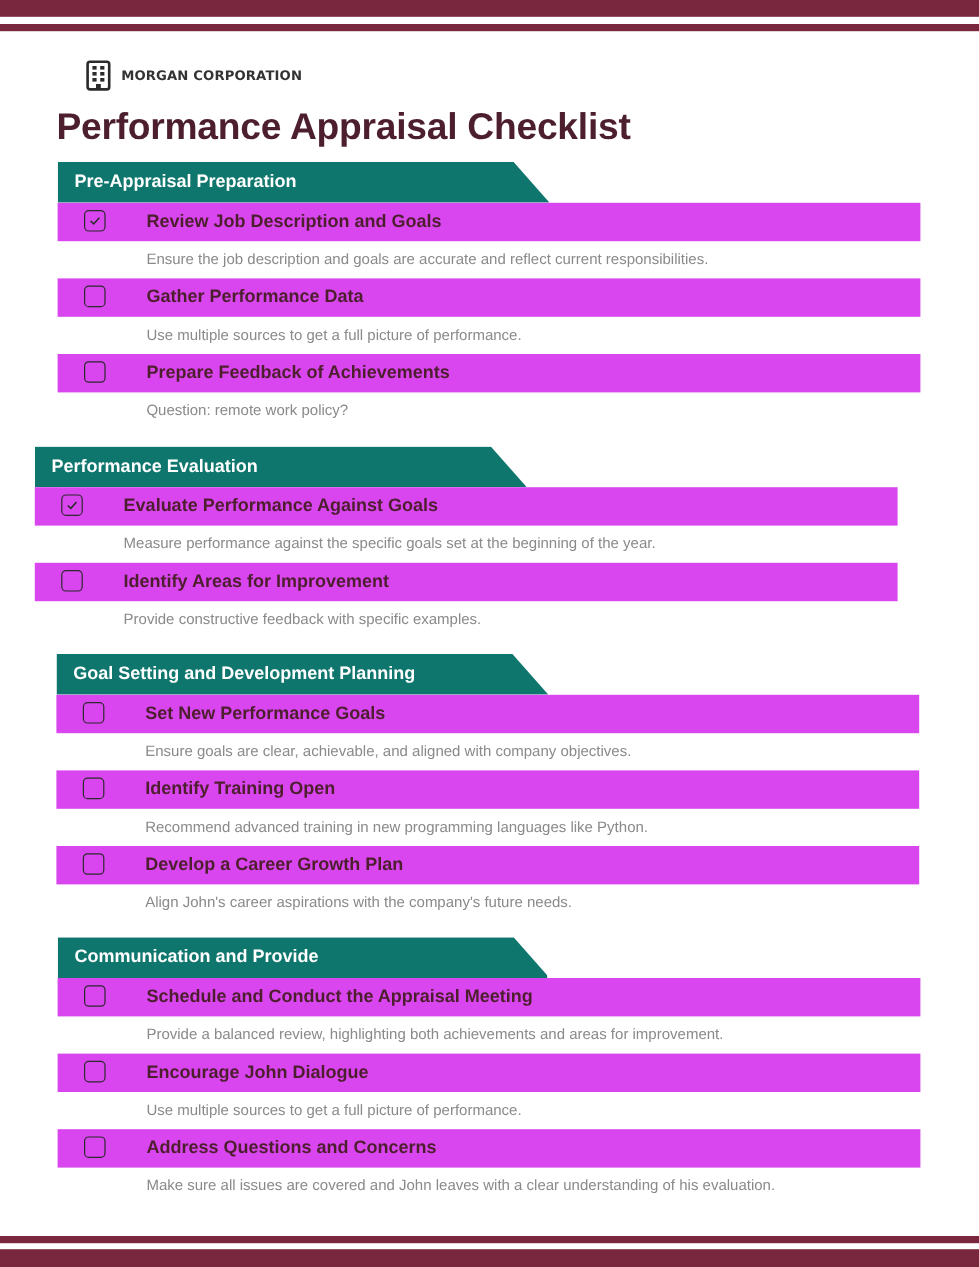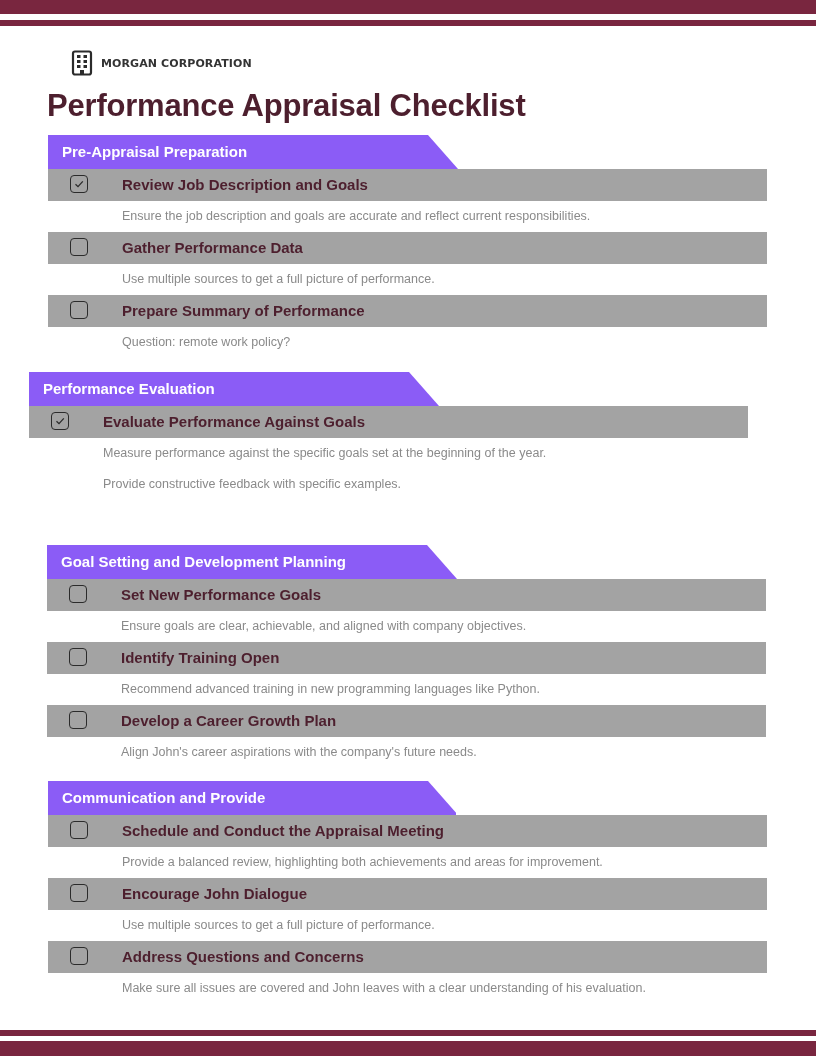--- a/index.html
+++ b/index.html
@@ -21,27 +21,27 @@
     font-size: 11px; color: #333; letter-spacing: 0.1px;
   }
   .title {
     position: absolute; left: 47px; top: 88px; margin: 0;
     font-family: "Liberation Sans", sans-serif; font-weight: bold;
     font-size: 31px; color: #4d1f2e; letter-spacing: -0.2px;
   }
 
   .section { position: absolute; left: 48px; width: 719px; }
   .sec-head {
-    height: 34px; width: 410px; background: #8b5cf6; color: #fff;
+    height: 34px; width: 410px; background: #0f766e; color: #fff;
     clip-path: polygon(0 0, 380px 0, 410px 100%, 0 100%);
     font-weight: bold; font-size: 15px; line-height: 34px; padding-left: 14px;
     box-sizing: border-box;
   }
   .item-row {
-    height: 32px; background: #a3a3a3; display: flex; align-items: center; position: relative;
+    height: 32px; background: #d946ef; display: flex; align-items: center; position: relative;
   }
   .checkbox {
     position: absolute; left: 22px; top: 6px; width: 18px; height: 18px;
     border: 1.5px solid #2b2b2b; border-radius: 4px; background: transparent;
     box-sizing: border-box; display: flex; align-items: center; justify-content: center;
     cursor: pointer;
   }
   .checkbox svg { width: 12px; height: 12px; }
   .item-title {
     position: absolute; left: 74px; top: 7px;
@@ -85,36 +85,40 @@
     <span class="item-title">Review Job Description and Goals</span>
   </div>
   <div class="item-desc">Ensure the job description and goals are accurate and reflect current responsibilities.</div>
   <div class="item-row">
     <div class="checkbox"></div>
     <span class="item-title">Gather Performance Data</span>
   </div>
   <div class="item-desc">Use multiple sources to get a full picture of performance.</div>
   <div class="item-row">
     <div class="checkbox"></div>
-    <span class="item-title">Prepare Summary of Performance</span>
+    <span class="item-title">Prepare Feedback of Achievements</span>
   </div>
   <div class="item-desc">Question: remote work policy?</div>
 </div>
 
 <div class="section" style="top:372px;left:29px">
   <div class="sec-head">Performance Evaluation</div>
   <div class="item-row">
     <div class="checkbox">
         <svg viewBox="0 0 12 12">
           <path d="M2.5 6.2 L5 8.6 L9.8 3.4" fill="none" stroke="#2b2b2b" stroke-width="1.3"></path>
         </svg>
       </div>
     <span class="item-title">Evaluate Performance Against Goals</span>
   </div>
   <div class="item-desc">Measure performance against the specific goals set at the beginning of the year.</div>
+  <div class="item-row">
+    <div class="checkbox"></div>
+    <span class="item-title">Identify Areas for Improvement</span>
+  </div>
   <div class="item-desc">Provide constructive feedback with specific examples.</div>
 </div>
 
 <div class="section" style="top:545px;left:47px">
   <div class="sec-head">Goal Setting and Development Planning</div>
   <div class="item-row">
     <div class="checkbox"></div>
     <span class="item-title">Set New Performance Goals</span>
   </div>
   <div class="item-desc">Ensure goals are clear, achievable, and aligned with company objectives.</div>

